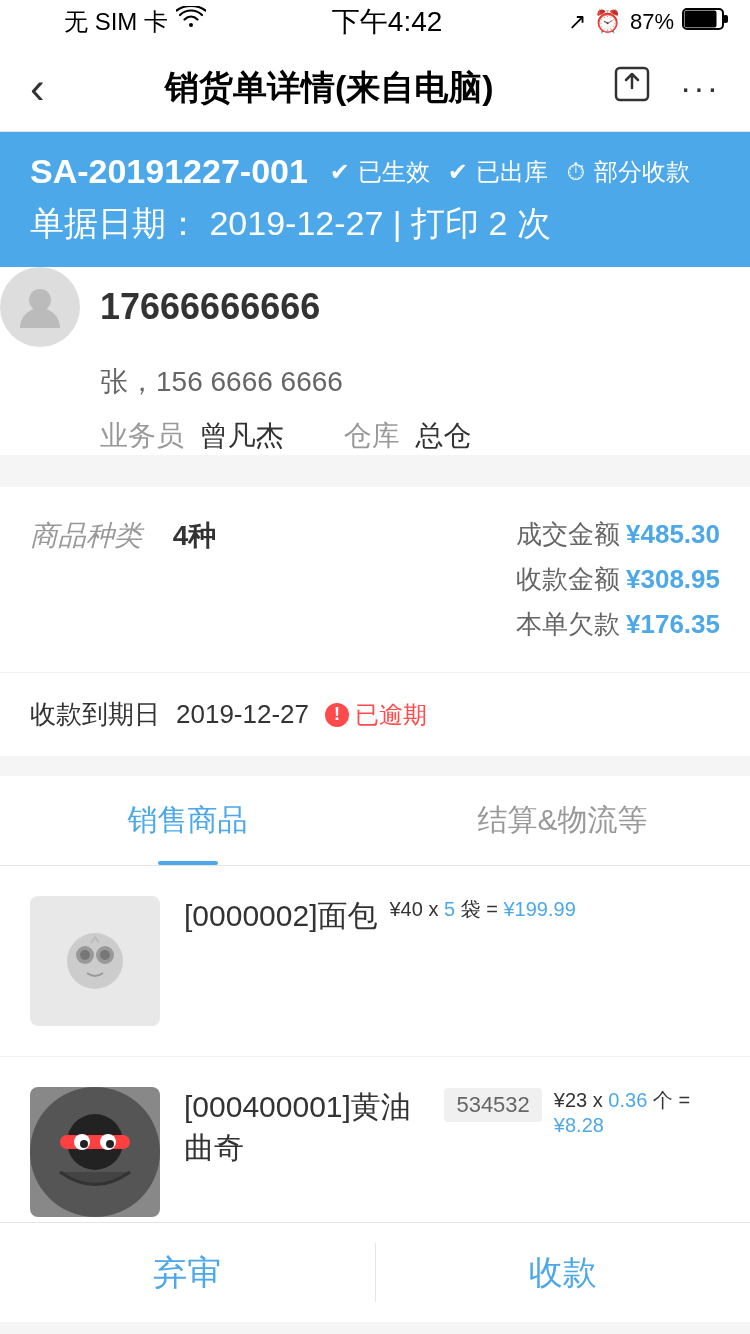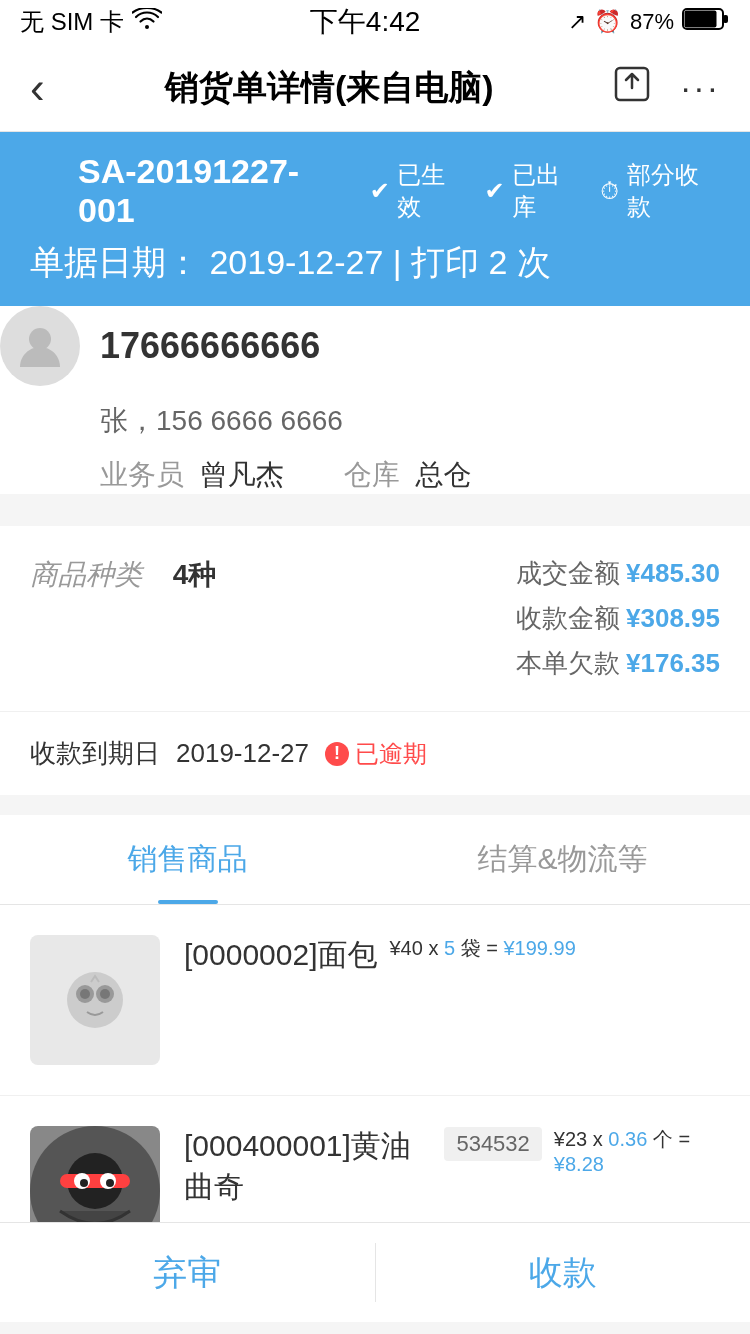--- a/index.html
+++ b/index.html
@@ -17,21 +17,21 @@
     .status-bar {
       height: 44px;
       background: #fff;
       display: flex;
       align-items: center;
       justify-content: space-between;
       padding: 0 20px;
       font-size: 24px;
       color: #000;
     }
-    .status-bar-left { display: flex; align-items: center; gap: 8px; }
+    .status-bar-left { display: flex; gap: 8px; margin-left: 44px; }
     .status-bar-center { font-weight: 500; font-size: 28px; }
     .status-bar-right { display: flex; align-items: center; gap: 8px; font-size: 22px; }
 
     
     .nav-bar {
       height: 88px;
       background: #fff;
       display: flex;
       align-items: center;
       justify-content: space-between;
@@ -52,21 +52,20 @@
     
     .order-header {
       background: #4CA8E8;
       padding: 20px 30px;
     }
     .order-id-row {
       display: flex;
       align-items: center;
       gap: 20px;
       margin-bottom: 10px;
-      margin-left: 48px;
     }
     .order-id {
       font-size: 34px;
       font-weight: 700;
       color: #fff;
     }
     .order-badges {
       display: flex;
       align-items: center;
       gap: 16px;

